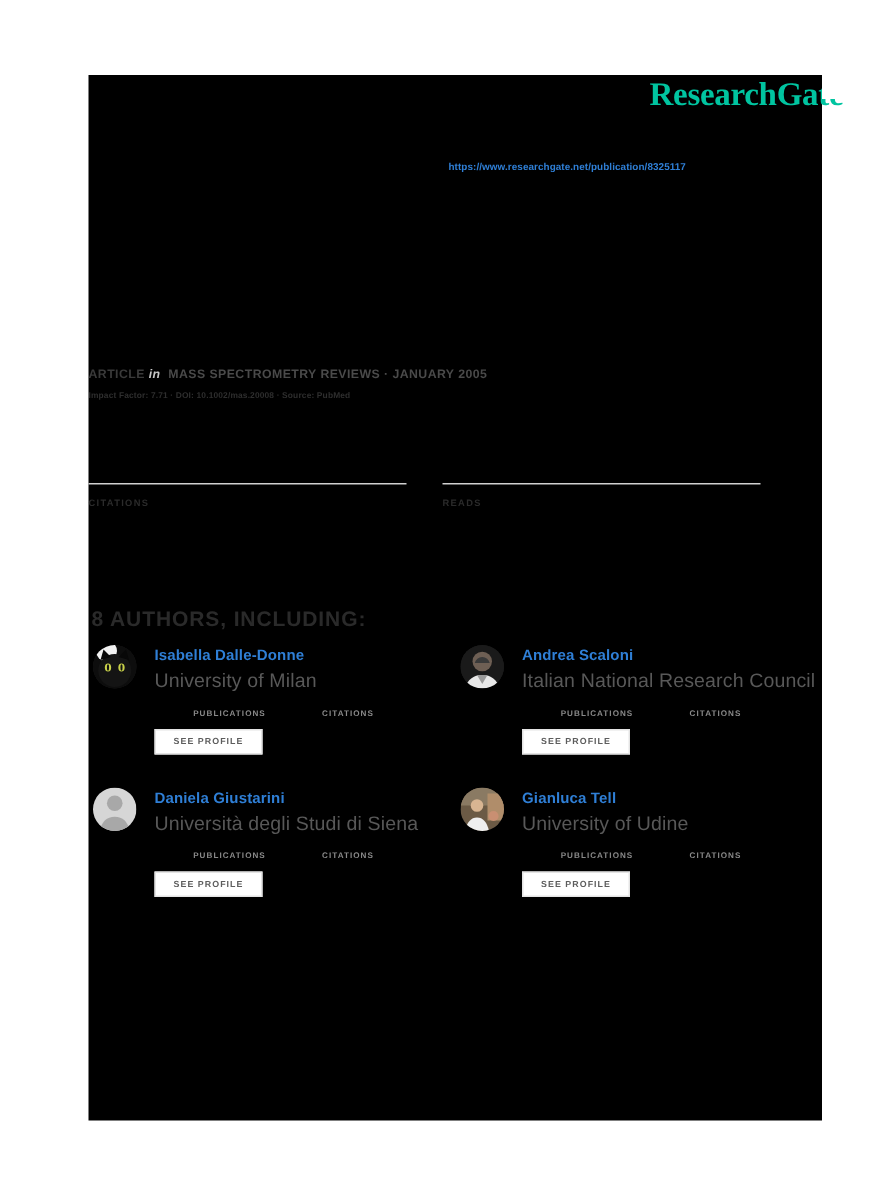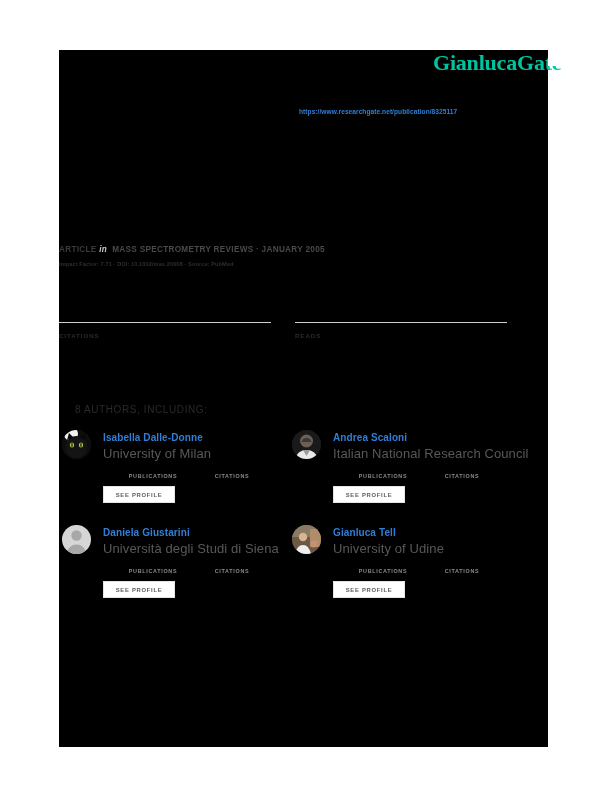--- a/index.html
+++ b/index.html
@@ -144,36 +144,36 @@
     left: 0px;
     top: 20px;
     font-size: 15px;
     color: #000000;
     font-weight: bold;
   }
 
   
   #authors-heading {
     position: absolute;
-    left: 16px;
+    left: 2px;
     top: 354px;
-    font-size: 10px;
+    font-size: 14px;
     color: #2a2a2a;
     letter-spacing: 0.6px;
-    font-weight: normal;
+    font-weight: bold;
     white-space: nowrap;
   }
 
   .author-card {
     position: absolute;
     width: 215px;
     height: 90px;
   }
   .author-card.col-left  { left: 3px; }
-  .author-card.col-right { left: 233px; }
+  .author-card.col-right { left: 248px; }
   .author-card.row-one   { top: 380px; }
   .author-card.row-two   { top: 475px; }
 
   .author-avatar {
     position: absolute;
     left: 0px;
     top: 0px;
     width: 29px;
     height: 29px;
     border-radius: 50%;
@@ -247,21 +247,21 @@
     justify-content: center;
     box-sizing: border-box;
     cursor: pointer;
   }
 </style>
 </head>
 <body>
 
 <div id="page-sheet">
 
-  <div id="brand-logo"><span class="rg-research">Gianluca</span><span class="rg-gate">Gate</span></div>
+  <div id="brand-logo"><span class="rg-research">Research</span><span class="rg-gate">Gate</span></div>
   <div id="logo-clip-mask"></div>
 
   <div class="invisible-text" id="article-type-label">See discussions, stats, and author profiles for this publication at:</div>
   <div id="source-url">https://www.researchgate.net/publication/8325117</div>
   <div class="invisible-text" id="article-title">Proteins as biomarkers of oxidative/nitrosative stress in diseases: The contribution of redox proteomics</div>
 
   <div id="publication-line"><span>ARTICLE</span><span class="in-word">&nbsp;</span><span class="in-word">in</span><span class="journal-part">&nbsp;&nbsp;</span><span class="journal-part">MASS SPECTROMETRY REVIEWS · JANUARY 2005</span></div>
   <div id="impact-line">Impact Factor: 7.71 · DOI: 10.1002/mas.20008 · Source: PubMed</div>
 
   <div class="metric-block" id="metric-citations">

